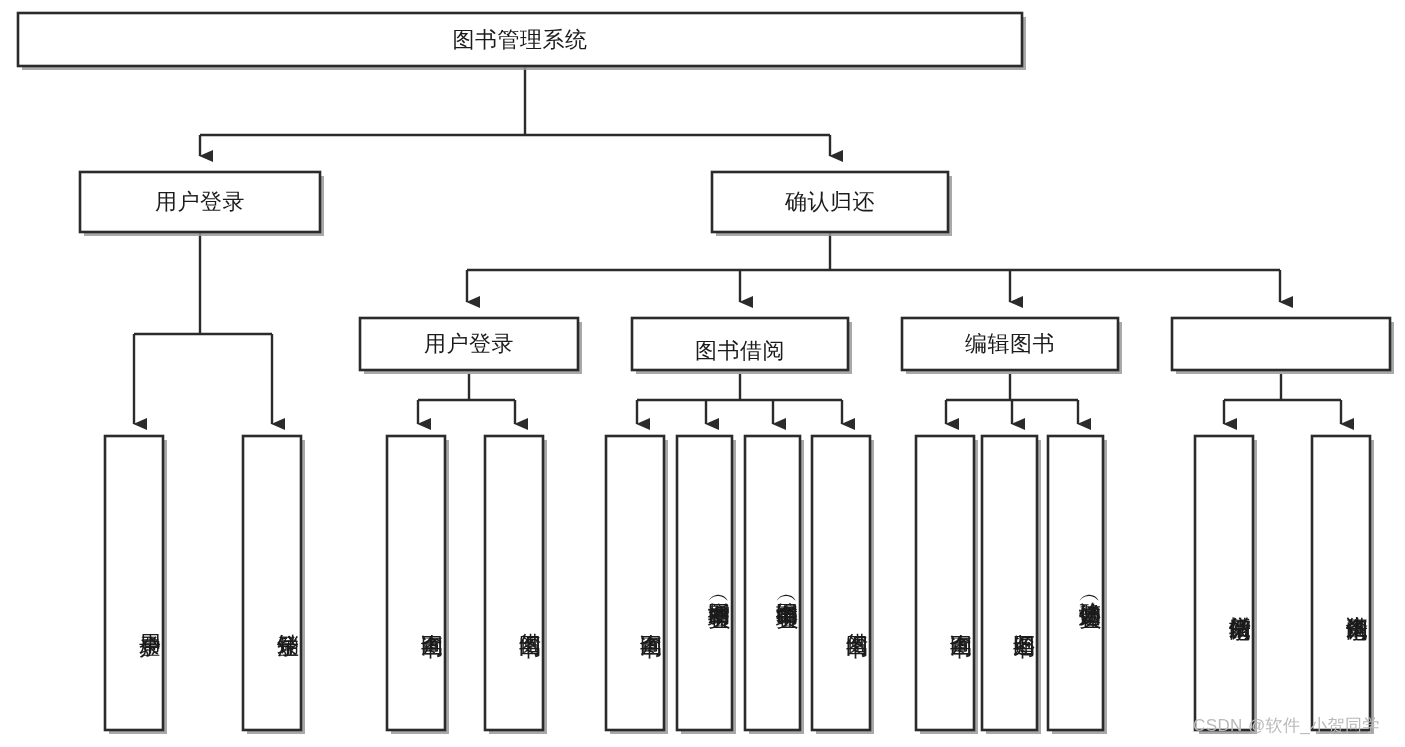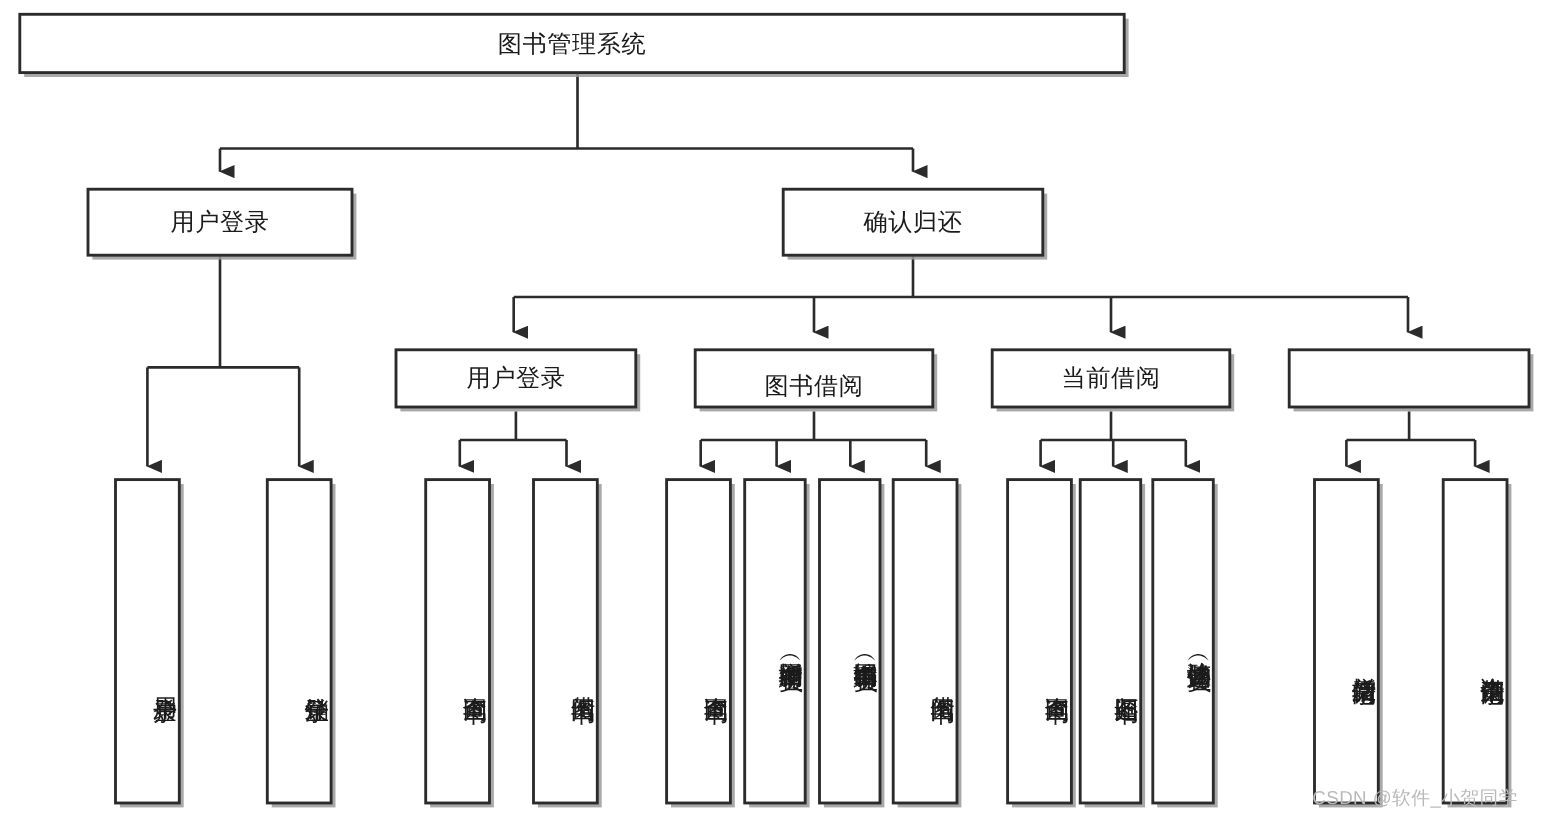--- a/index.html
+++ b/index.html
@@ -200,21 +200,21 @@
     </g>
   </svg>
 
   <div class="h-label" style="left:18px; top:13px; width:1004px; height:53px;">图书管理系统</div>
 
   <div class="h-label" style="left:80px; top:172px; width:240px; height:60px;">用户登录</div>
   <div class="h-label" style="left:712px; top:172px; width:236px; height:60px;">确认归还</div>
 
   <div class="h-label" style="left:360px; top:318px; width:218px; height:52px;">用户登录</div>
   <div class="h-label" style="left:632px; top:318px; width:216px; height:66px;">图书借阅</div>
-  <div class="h-label" style="left:902px; top:318px; width:216px; height:52px;">当前借阅</div>
+  <div class="h-label" style="left:902px; top:318px; width:216px; height:52px;">编辑图书</div>
 
   <div class="v-label" style="left:105px; top:508px; width:58px; height:220px;">用户登录</div>
   <div class="v-label" style="left:243px; top:508px; width:58px; height:220px;">注销登录</div>
 
   <div class="v-label" style="left:387px; top:508px; width:58px; height:220px;">查询图书</div>
   <div class="v-label" style="left:485px; top:508px; width:58px; height:220px;">借阅图书</div>
 
   <div class="v-label" style="left:606px; top:508px; width:58px; height:220px;">查询图书</div>
   <div class="v-label" style="left:677px; top:443px; width:55px; height:290px;">新增图书（管理员）</div>
   <div class="v-label" style="left:745px; top:443px; width:55px; height:290px;">编辑图书（管理员）</div>

